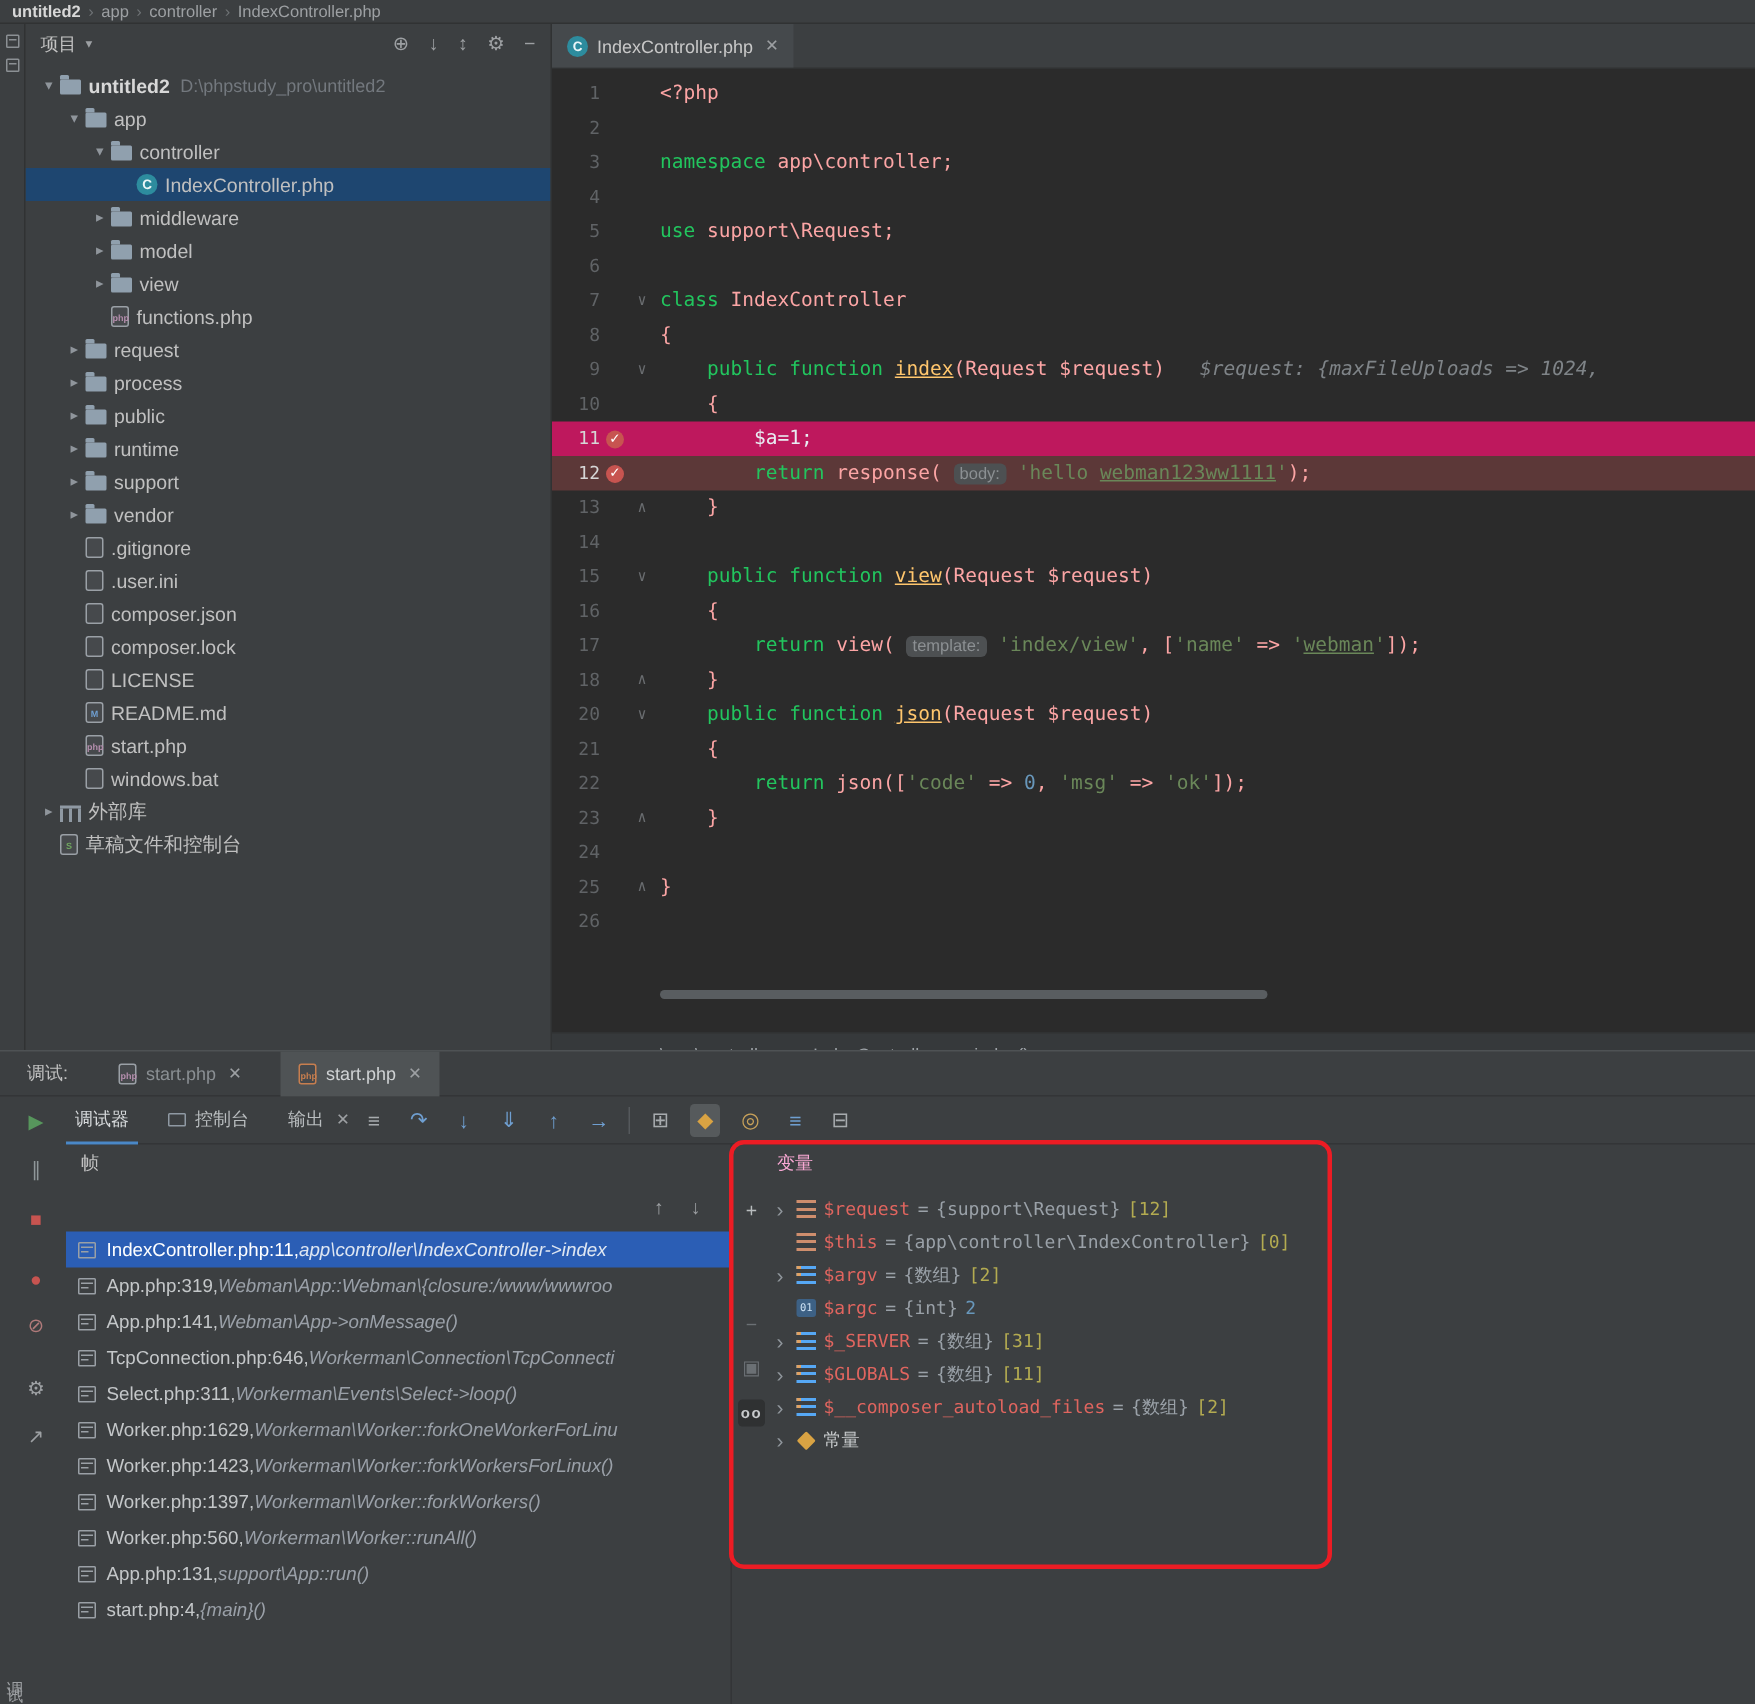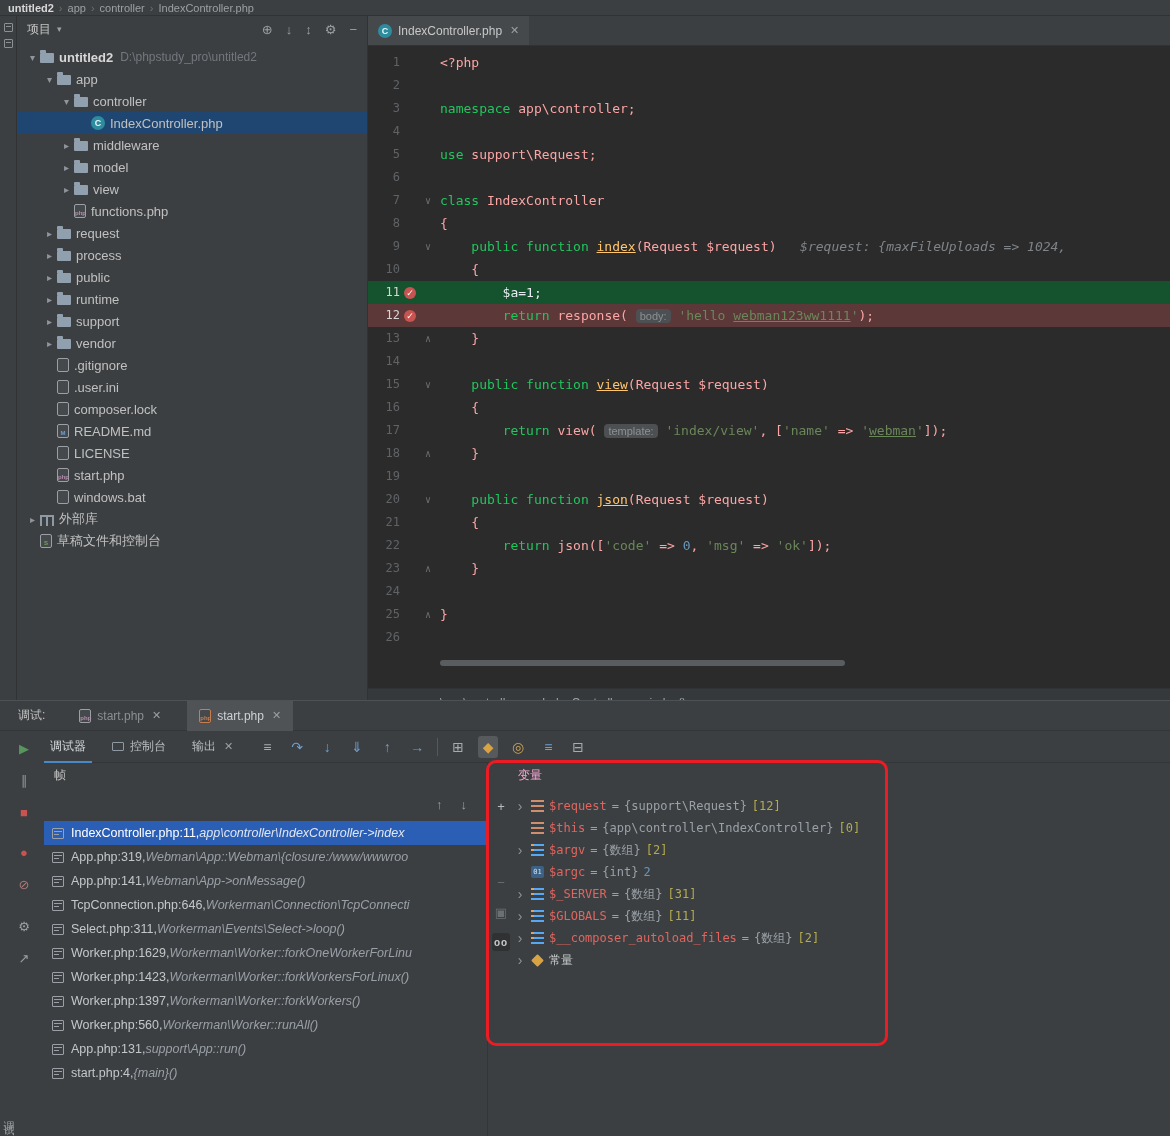--- a/index.html
+++ b/index.html
@@ -53,21 +53,21 @@
   background:repeating-linear-gradient(90deg,#8f99a3 0 2px,transparent 2px 6px);margin-top:2px}
 
 
 #editor{position:absolute;left:368px;top:16px;width:802px;height:684px;background:#2b2b2b}
 #ed-tabs{height:30px;background:#3c3f41;border-bottom:1px solid #303233;display:flex;align-items:stretch}
 .ed-tab{display:flex;align-items:center;gap:6px;padding:0 10px;background:#45494c;color:#c8c8c8;font-size:12px}
 .ed-tab .close,.stab .close,.vtab .close{color:#9da0a3;font-size:11px;margin-left:2px}
 #code{position:absolute;left:0;top:30px;width:802px;height:642px;overflow:hidden;padding-top:5px;
   font-family:"DejaVu Sans Mono",monospace;font-size:13px}
 .code-line{height:23px;display:flex;line-height:23px}
-.code-line.exec{background:#14532d}
+.code-line.exec{background:#be185d}
 .code-line.exec .ctext span{color:#e8edf3}
 .code-line.bpline{background:#5c3838}
 .ln{width:32px;flex:none;text-align:right;color:#606366;font-size:12px}
 .code-line.exec .ln,.code-line.bpline .ln{color:#d6d6d6}
 .bpcol{width:20px;flex:none;display:flex;align-items:center;justify-content:center}
 .foldcol{width:16px;flex:none;text-align:center;color:#6a6d70;font-size:10px;line-height:23px}
 .ctext{padding-left:4px;white-space:pre}
 .bp-ic{width:12px;height:12px;border-radius:50%;background:#c75450;position:relative}
 .bp-ic::after{content:"✓";position:absolute;left:0;right:0;top:0;bottom:0;color:#fff;font-size:9px;
   line-height:12px;text-align:center;font-family:"DejaVu Sans",sans-serif}
@@ -83,21 +83,21 @@
 #ed-bc .bc-sep{margin:0 9px}
 
 
 #debug{position:absolute;left:0;top:700px;width:1170px;height:436px;background:#3c3f41;border-top:1px solid #4e5254}
 #dbg-sessions{height:30px;border-bottom:1px solid #333537;display:flex;align-items:center;padding-left:18px}
 .dlabel{color:#c0c0c0;margin-right:22px}
 #dbg-tabs{display:flex;gap:14px;height:30px}
 .stab{height:30px;display:flex;align-items:center;gap:6px;padding:0 12px;color:#8a8f93}
 .stab.active{background:#4f5355;color:#cfd2d4}
 #dbg-toolbar{position:absolute;left:44px;top:30px;right:0;height:32px;display:flex;align-items:center;
-  gap:18px;border-bottom:1px solid #333537}
+  border-bottom:1px solid #333537}
 #dbg-vtabs{display:flex;align-items:center;gap:14px;height:32px}
 .vtab{height:32px;display:flex;align-items:center;gap:6px;padding:0 6px;color:#b9bdbf}
 .vtab.active{box-shadow:inset 0 -2px 0 #4a88c7;color:#d6d9db}
 .console-ic{width:12px;height:9px;border:1px solid #8f99a3;border-radius:1px}
 #dbg-icons{display:flex;align-items:center;gap:10px}
 .tbtn{min-width:20px;height:22px;display:flex;align-items:center;justify-content:center;font-size:14px;border-radius:3px;padding:0 2px}
 .tbtn.pressed{background:#565a5c}
 .tsep{width:1px;height:18px;background:#55595c}
 #dbg-side{position:absolute;left:0;top:30px;width:44px;bottom:0}
 .sbtn{width:18px;height:18px;margin-left:15px;display:flex;align-items:center;justify-content:center;font-size:13px}
@@ -258,35 +258,42 @@
           <span class="icon icon-file ">
             <i></i>
           </span>
           <span class="t-label">.user.ini</span>
         </div>
         <div class="t-row" style="padding-left:25px">
           <span class="chev"></span>
           <span class="icon icon-file ">
             <i></i>
           </span>
+          <span class="t-label">composer.json</span>
+        </div>
+        <div class="t-row" style="padding-left:25px">
+          <span class="chev"></span>
+          <span class="icon icon-file ">
+            <i></i>
+          </span>
           <span class="t-label">composer.lock</span>
+        </div>
+        <div class="t-row" style="padding-left:25px">
+          <span class="chev"></span>
+          <span class="icon icon-file ">
+            <i></i>
+          </span>
+          <span class="t-label">LICENSE</span>
         </div>
         <div class="t-row" style="padding-left:25px">
           <span class="chev"></span>
           <span class="icon icon-file md">
             <i>M</i>
           </span>
           <span class="t-label">README.md</span>
-        </div>
-        <div class="t-row" style="padding-left:25px">
-          <span class="chev"></span>
-          <span class="icon icon-file ">
-            <i></i>
-          </span>
-          <span class="t-label">LICENSE</span>
         </div>
         <div class="t-row" style="padding-left:25px">
           <span class="chev"></span>
           <span class="icon icon-file php">
             <i>php</i>
           </span>
           <span class="t-label">start.php</span>
         </div>
         <div class="t-row" style="padding-left:25px">
           <span class="chev"></span>
@@ -423,26 +430,20 @@
           <span class="ln">17</span>
           <span class="bpcol"></span>
           <span class="foldcol"></span>
           <span class="ctext"><span class="tk-d">        </span><span class="tk-k">return </span><span class="tk-d">view</span><span class="tk-d">( </span><span class="tk-hint">template:</span><span class="tk-d"> </span><span class="tk-s">'index/view'</span><span class="tk-d">, [</span><span class="tk-s">'name'</span><span class="tk-d"> =&gt; </span><span class="tk-s">'</span><span class="tk-su">webman</span><span class="tk-s">'</span><span class="tk-d">]);</span></span>
         </div>
         <div class="code-line">
           <span class="ln">18</span>
           <span class="bpcol"></span>
           <span class="foldcol"><span>∧</span></span>
           <span class="ctext"><span class="tk-d">    }</span></span>
-        </div>
-        <div class="code-line">
-          <span class="ln">19</span>
-          <span class="bpcol"></span>
-          <span class="foldcol"></span>
-          <span class="ctext"></span>
         </div>
         <div class="code-line">
           <span class="ln">20</span>
           <span class="bpcol"></span>
           <span class="foldcol"><span>∨</span></span>
           <span class="ctext"><span class="tk-d">    </span><span class="tk-k">public function </span><span class="tk-fn">json</span><span class="tk-d">(</span><span class="tk-d">Request </span><span class="tk-d">$request</span><span class="tk-d">)</span></span>
         </div>
         <div class="code-line">
           <span class="ln">21</span>
           <span class="bpcol"></span>

